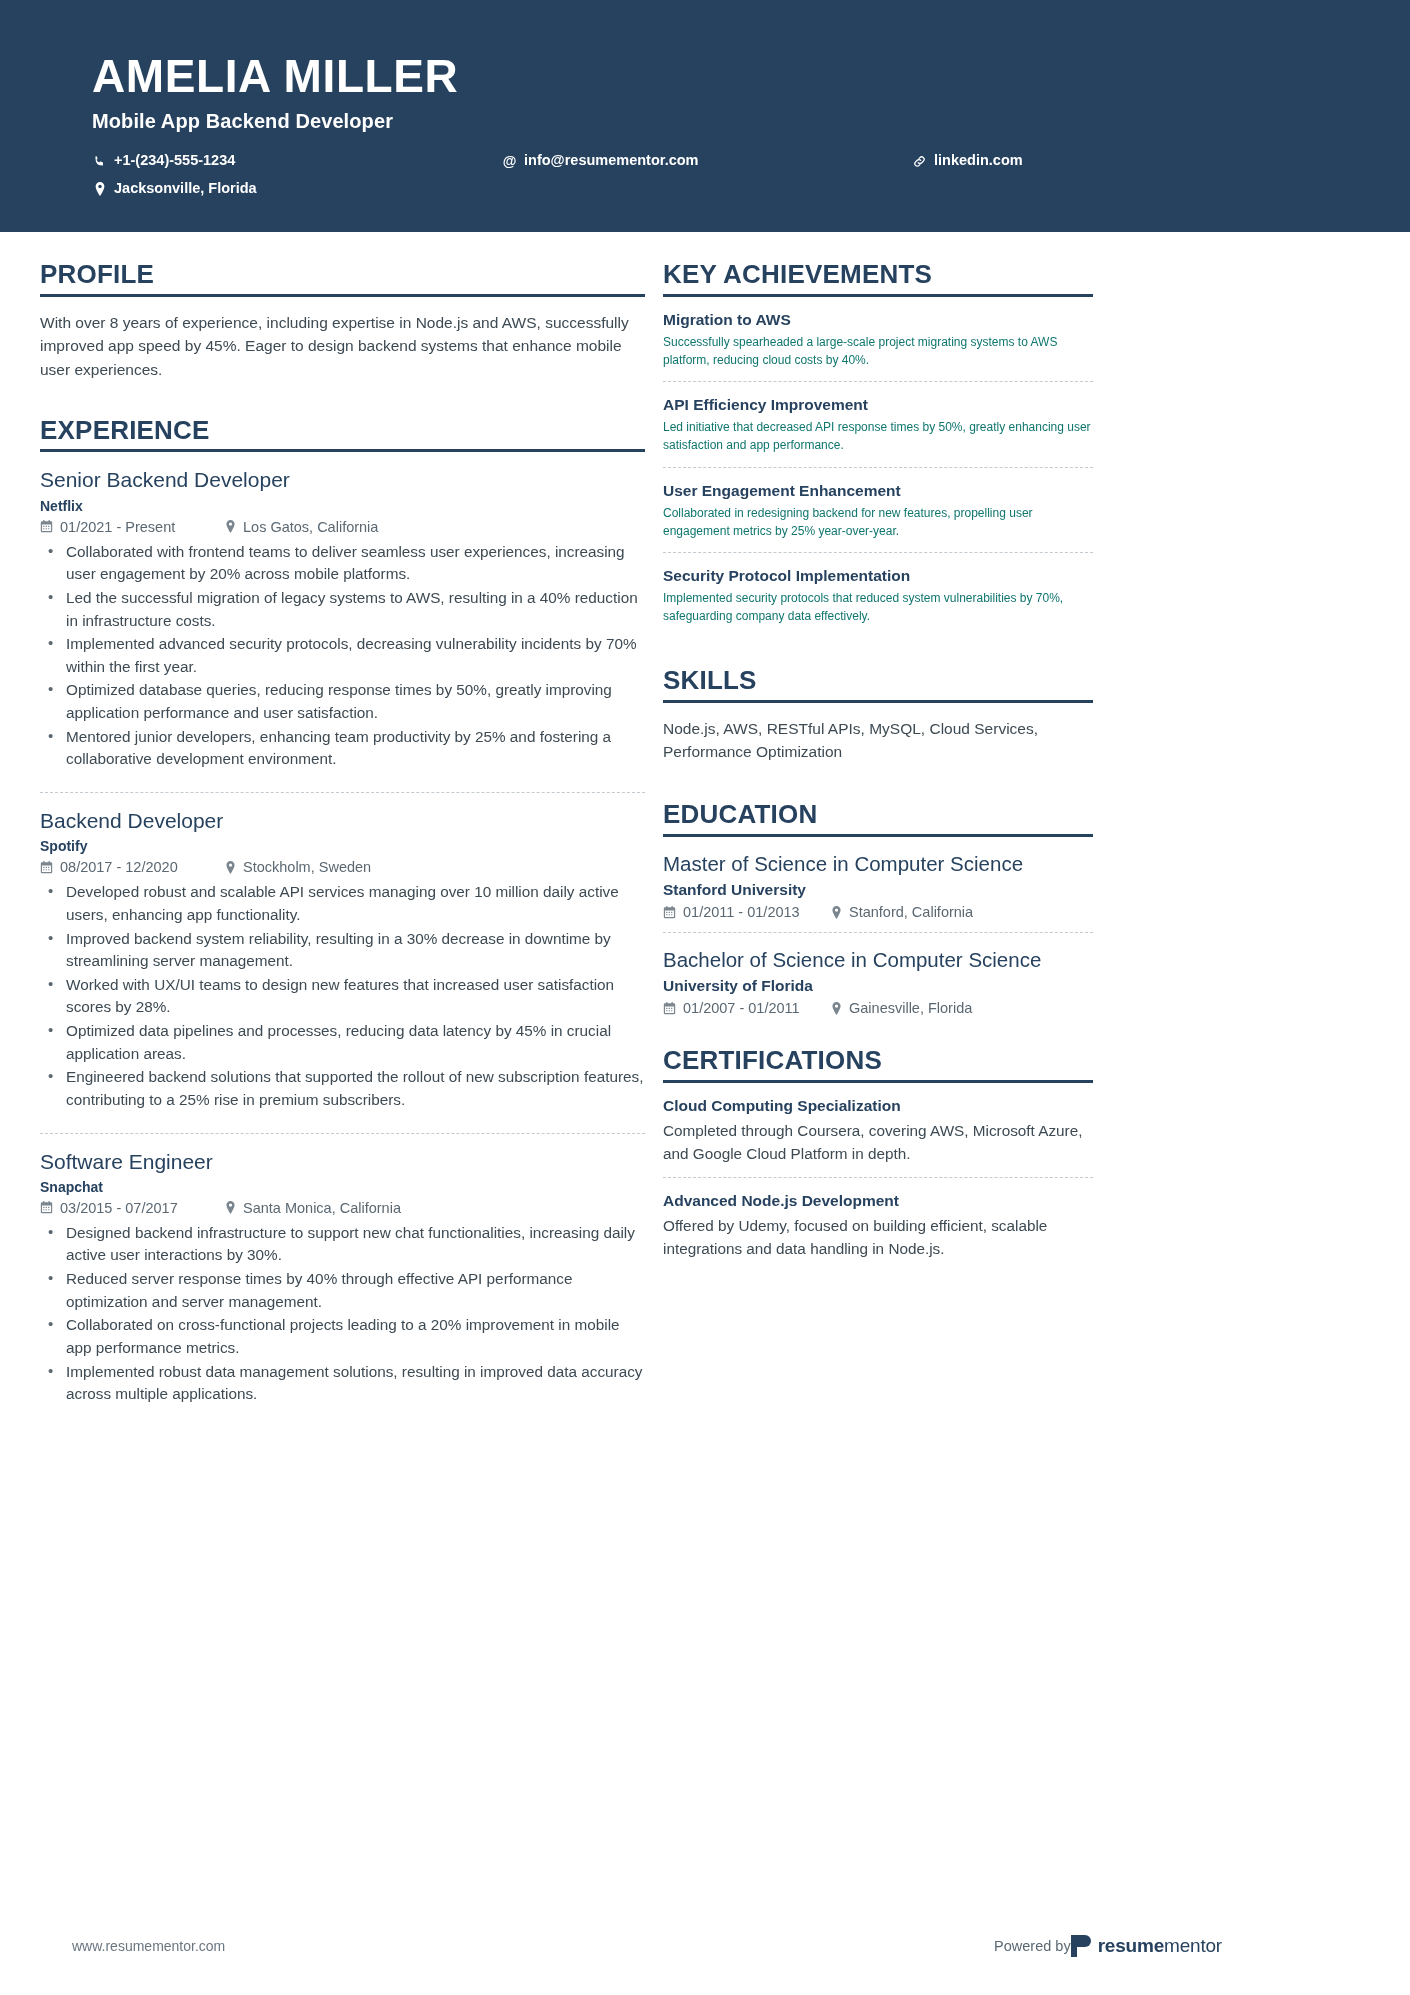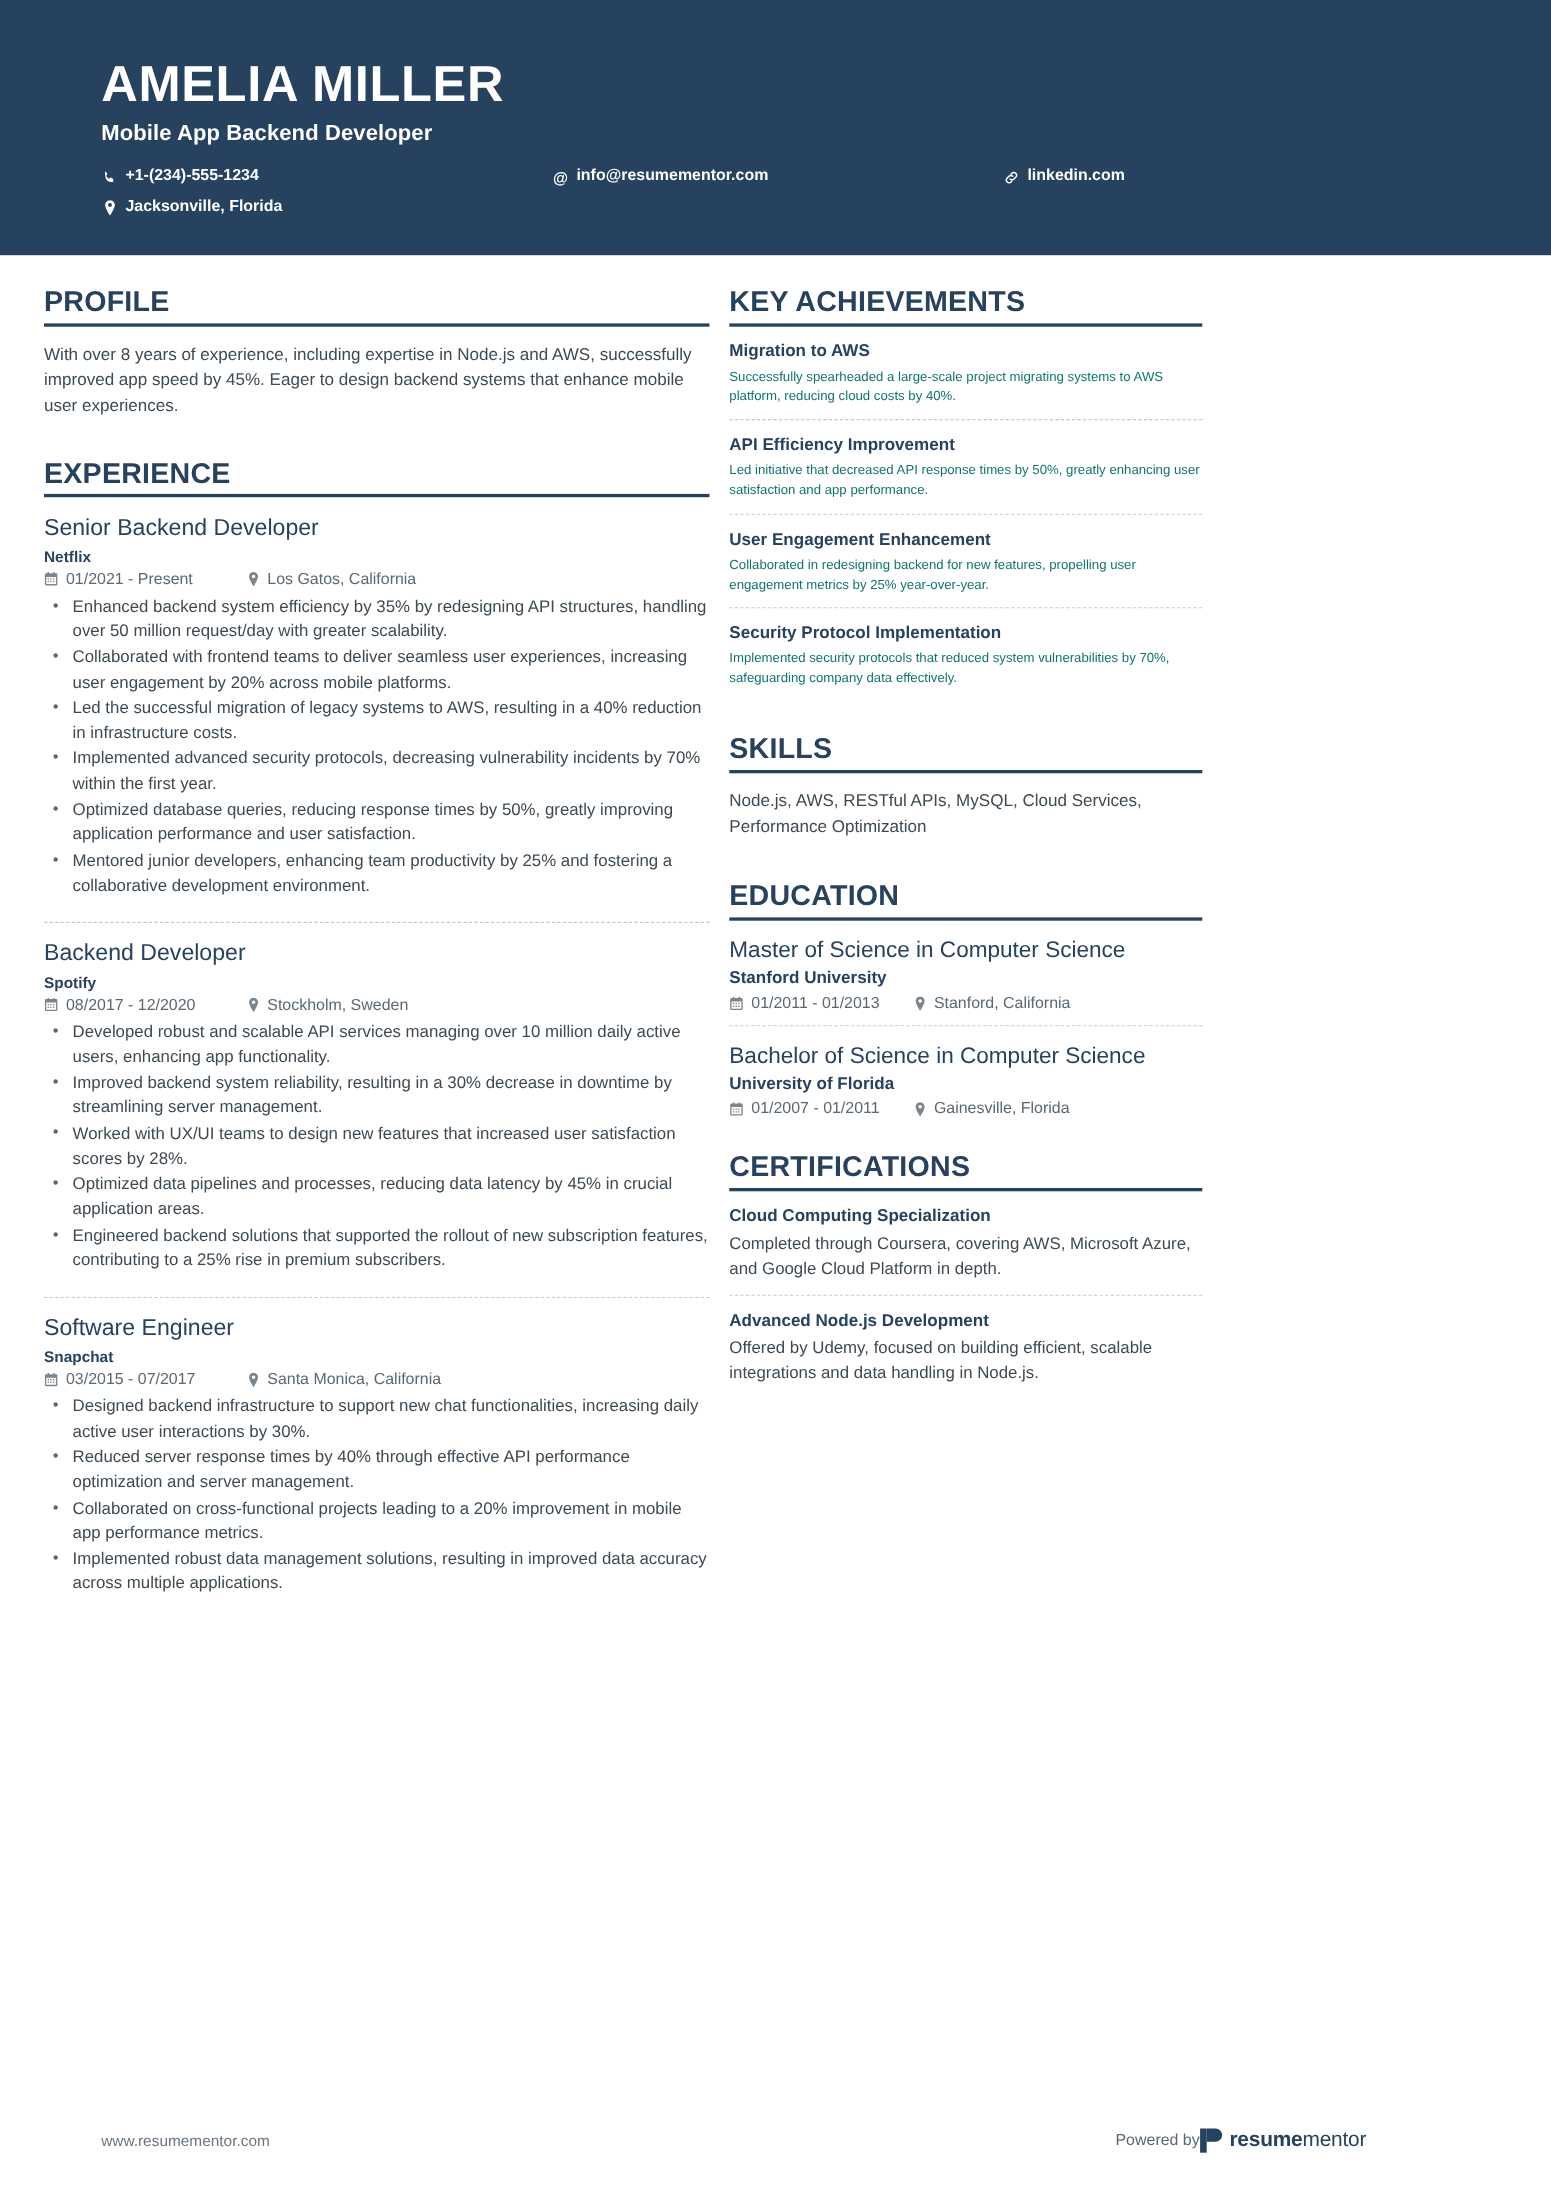--- a/index.html
+++ b/index.html
@@ -197,21 +197,20 @@
   
   .footer {
     position: absolute;
     left: 0;
     bottom: 0;
     width: 1294px;
     padding: 0 72px 38px 72px;
     display: flex;
     align-items: center;
     justify-content: space-between;
-    margin-left: 20px;
   }
   .footer-url {
     font-size: 14px;
     color: #6a7680;
   }
   .footer-right {
     display: flex;
     align-items: center;
     gap: 0;
   }
@@ -321,21 +320,20 @@
           <span class="meta-loc">
             <span class="meta-icon">
               <svg width="11" height="13" viewBox="0 0 12 16" fill="#7a858e">
                   <path d="M6 0C3.2 0 1 2.2 1 5c0 3.6 5 11 5 11s5-7.4 5-11c0-2.8-2.2-5-5-5zm0 7a2 2 0 1 1 0-4 2 2 0 0 1 0 4z"></path>
                 </svg>
             </span>
             <span>Los Gatos, California</span>
           </span>
         </div>
         <ul class="bullets">
-          <li>Enhanced backend system efficiency by 35% by redesigning API structures, handling over 50 million request/day with greater scalability.</li>
           <li>Collaborated with frontend teams to deliver seamless user experiences, increasing user engagement by 20% across mobile platforms.</li>
           <li>Led the successful migration of legacy systems to AWS, resulting in a 40% reduction in infrastructure costs.</li>
           <li>Implemented advanced security protocols, decreasing vulnerability incidents by 70% within the first year.</li>
           <li>Optimized database queries, reducing response times by 50%, greatly improving application performance and user satisfaction.</li>
           <li>Mentored junior developers, enhancing team productivity by 25% and fostering a collaborative development environment.</li>
         </ul>
       </div>
 
       <div class="divider-dashed"></div>
 

